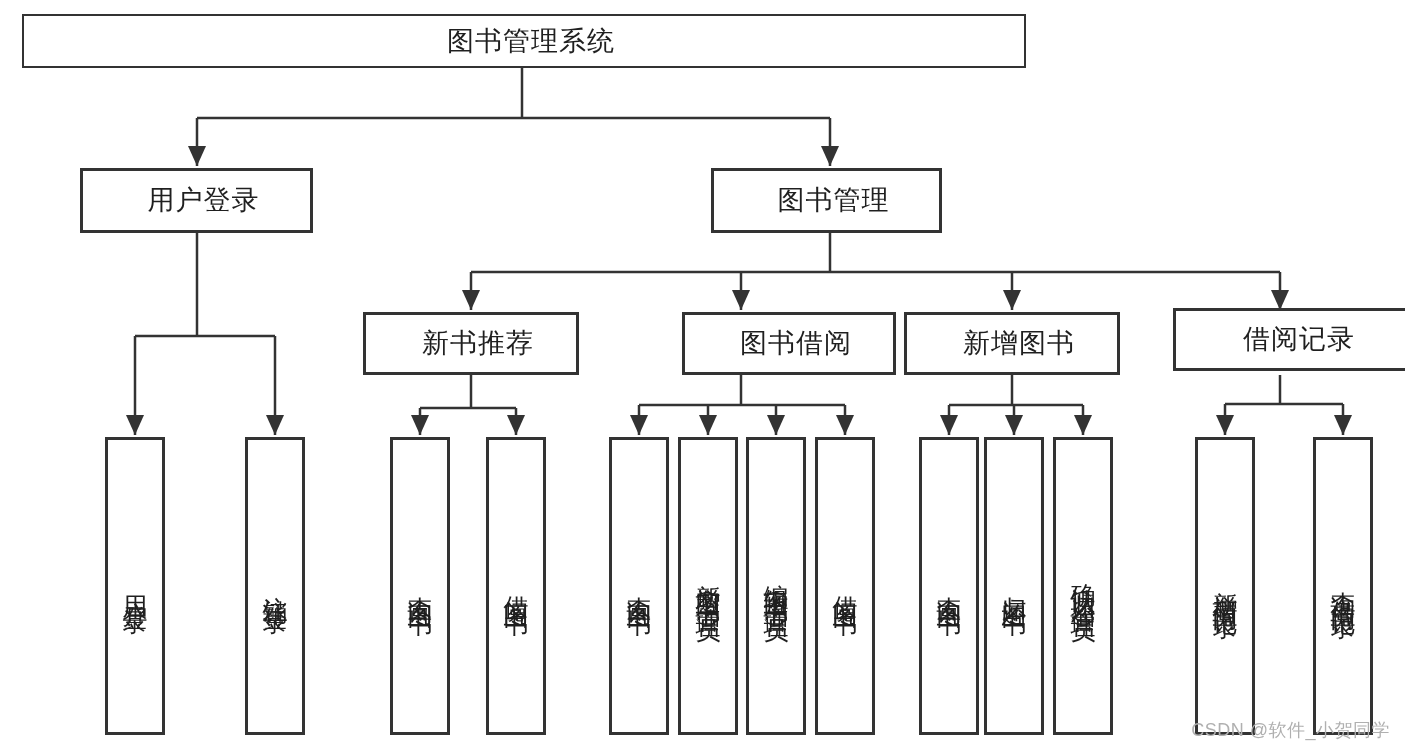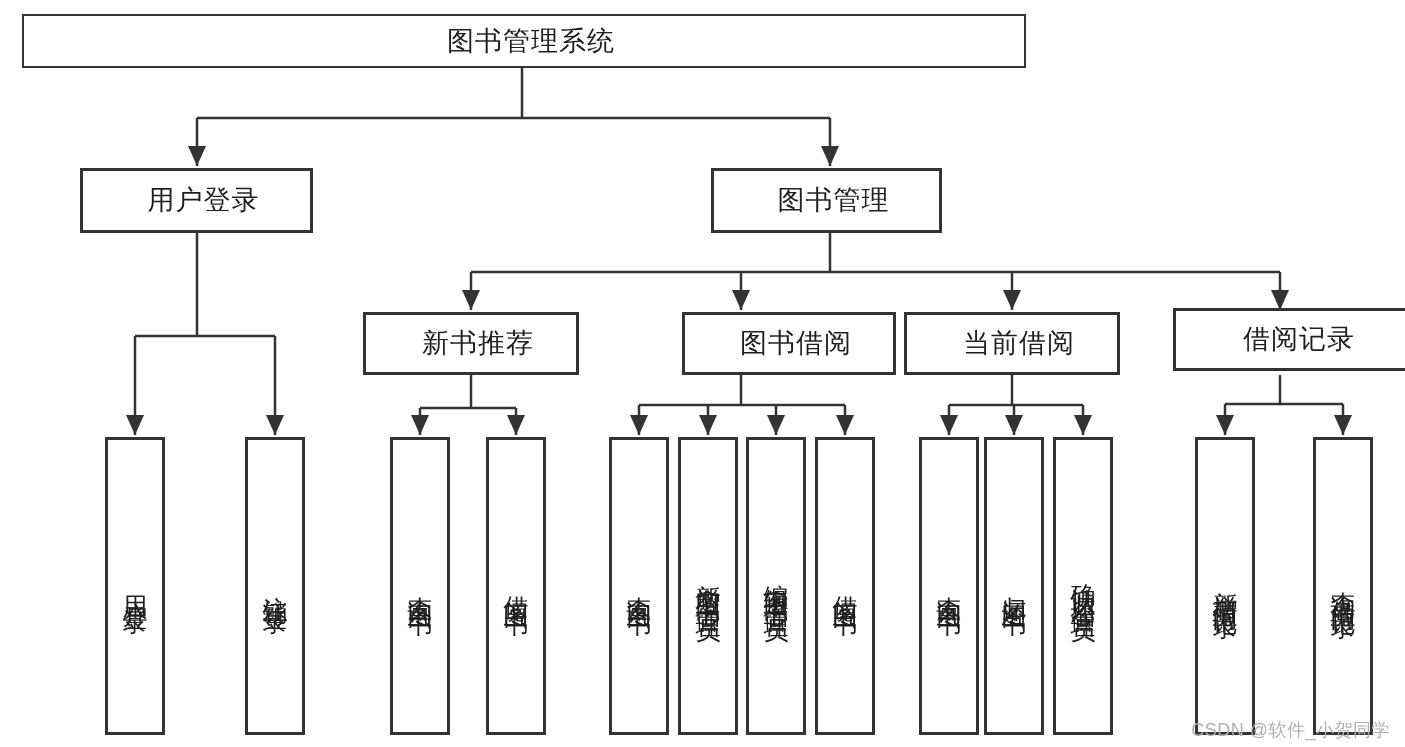--- a/index.html
+++ b/index.html
@@ -116,21 +116,21 @@
     </g>
   </svg>
 
   <div class="box h root" style="left:22px; top:14px; width:1004px; height:54px;">图书管理系统</div>
 
   <div class="box h" style="left:80px; top:168px; width:233px; height:65px;">用户登录</div>
   <div class="box h" style="left:711px; top:168px; width:231px; height:65px;">图书管理</div>
 
   <div class="box h" style="left:363px; top:312px; width:216px; height:63px;">新书推荐</div>
   <div class="box h" style="left:634px; top:312px; width:214px; height:63px;margin-left:48px;">图书借阅</div>
-  <div class="box h" style="left:904px; top:312px; width:216px; height:63px;">当前借阅</div>
+  <div class="box h" style="left:904px; top:312px; width:216px; height:63px;">新增图书</div>
   <div class="box h" style="left:1173px; top:308px; width:238px; height:63px;">借阅记录</div>
 
   <div class="box v" style="left:105px;">用户登录</div>
   <div class="box v" style="left:245px;">注销登录</div>
 
   <div class="box v" style="left:390px;">查询图书</div>
   <div class="box v" style="left:486px;">借阅图书</div>
 
   <div class="box v" style="left:609px;">查询图书</div>
   <div class="box v" style="left:678px;">新增图书（管理员）</div>

